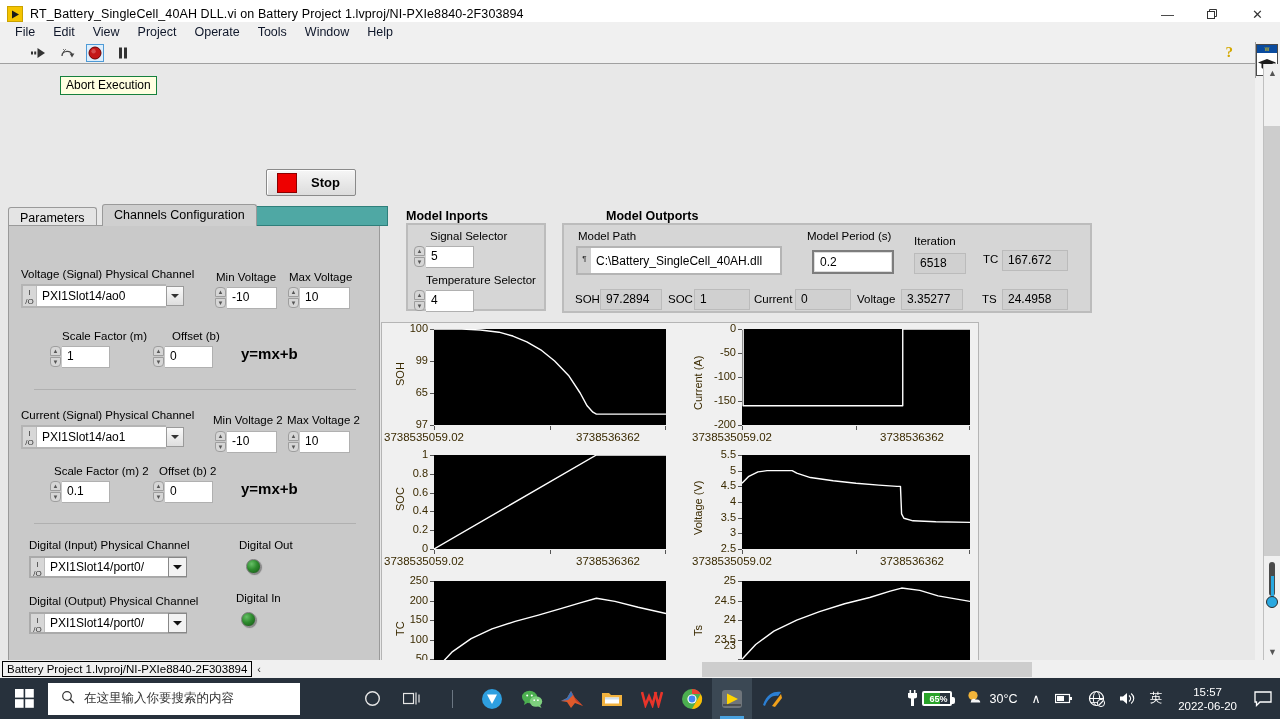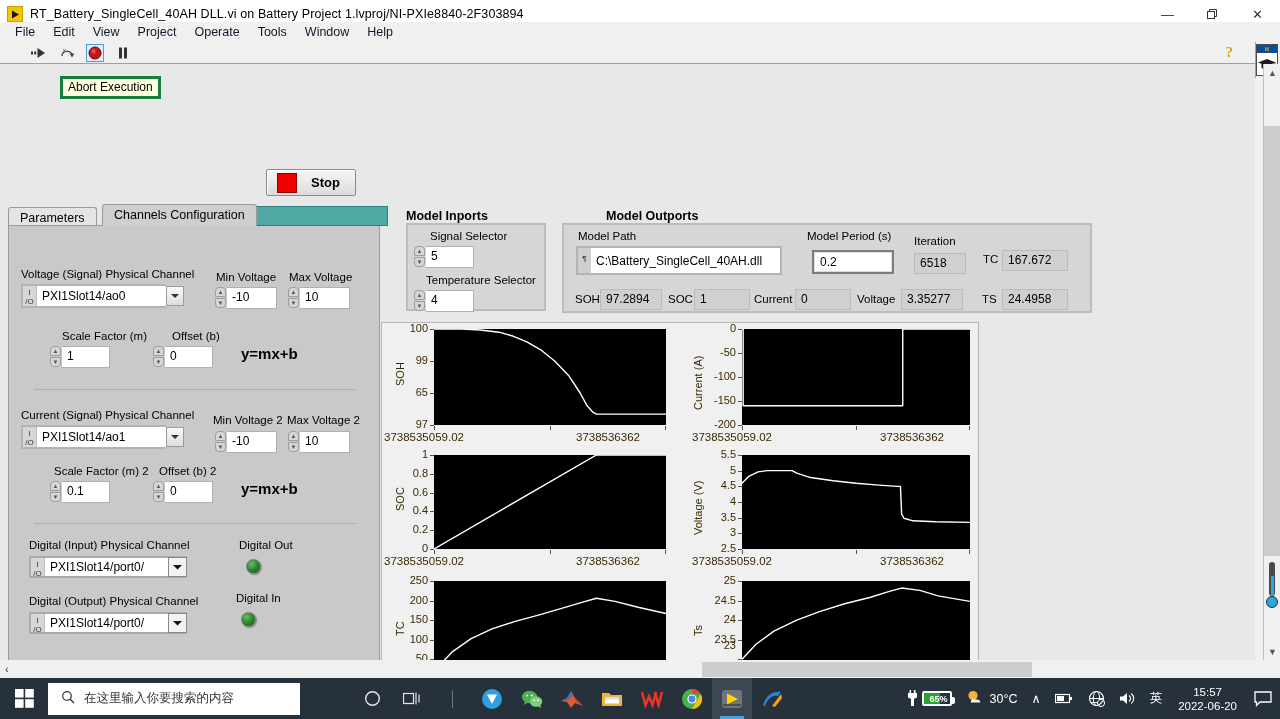--- a/index.html
+++ b/index.html
@@ -46,21 +46,21 @@
   .gradcap { position:absolute; right:2px; top:44px; width:22px; height:32px;
     border:1px solid #4a4a4a; background:#fff; }
   .gradcap .bar { height:8px; background:#0a4b9e;
     display:flex; align-items:center; justify-content:center; }
 
   
   .panel { position:absolute; left:0; top:64px; width:1255px; height:596px;
     background:#e8e8e8; overflow:hidden; }
 
   .abort-tip { position:absolute; left:60px; top:12px; background:#ffffe1;
-    border:3px solid #15803d; padding:1px 5px 2px 5px; font-size:12px; }
+    border:1px solid #15803d; padding:1px 5px 2px 5px; font-size:12px; }
 
   .stop-btn { position:absolute; left:266px; top:105px; width:90px; height:27px;
     background:linear-gradient(#f6f6f6,#dcdcdc); border:1px solid #8a8a8a;
     border-radius:2px; display:flex; align-items:center; gap:14px;
     padding-left:10px; box-shadow:1px 1px 0 #fff inset; }
   .stop-led { width:20px; height:20px; background:#ee0000; border:1px solid #8b0000; }
   .stop-lbl { font-size:13px; font-weight:bold; }
 
   
   .tabctl { position:absolute; left:8px; top:140px; width:372px; height:485px; }
@@ -615,20 +615,21 @@
       <div class="tube"></div>
         <div class="fill"></div>
         <div class="bulb"></div>
     </div>
   </div>
 
   <div class="statusbar">
     <div class="hscroll-track">
       <div class="hscroll-thumb"></div>
     </div>
+    <div class="proj-tag">Battery Project 1.lvproj/NI-PXIe8840-2F303894</div>
     <div class="chev">‹</div>
   </div>
 
   <div class="taskbar">
     <div class="startbtn">
       <svg width="19" height="19" viewBox="0 0 19 19">
         <rect x="0" y="0" width="8.6" height="8.6" fill="#fff"></rect>
         <rect x="10.2" y="0" width="8.6" height="8.6" fill="#fff"></rect>
         <rect x="0" y="10.2" width="8.6" height="8.6" fill="#fff"></rect>
         <rect x="10.2" y="10.2" width="8.6" height="8.6" fill="#fff"></rect>

